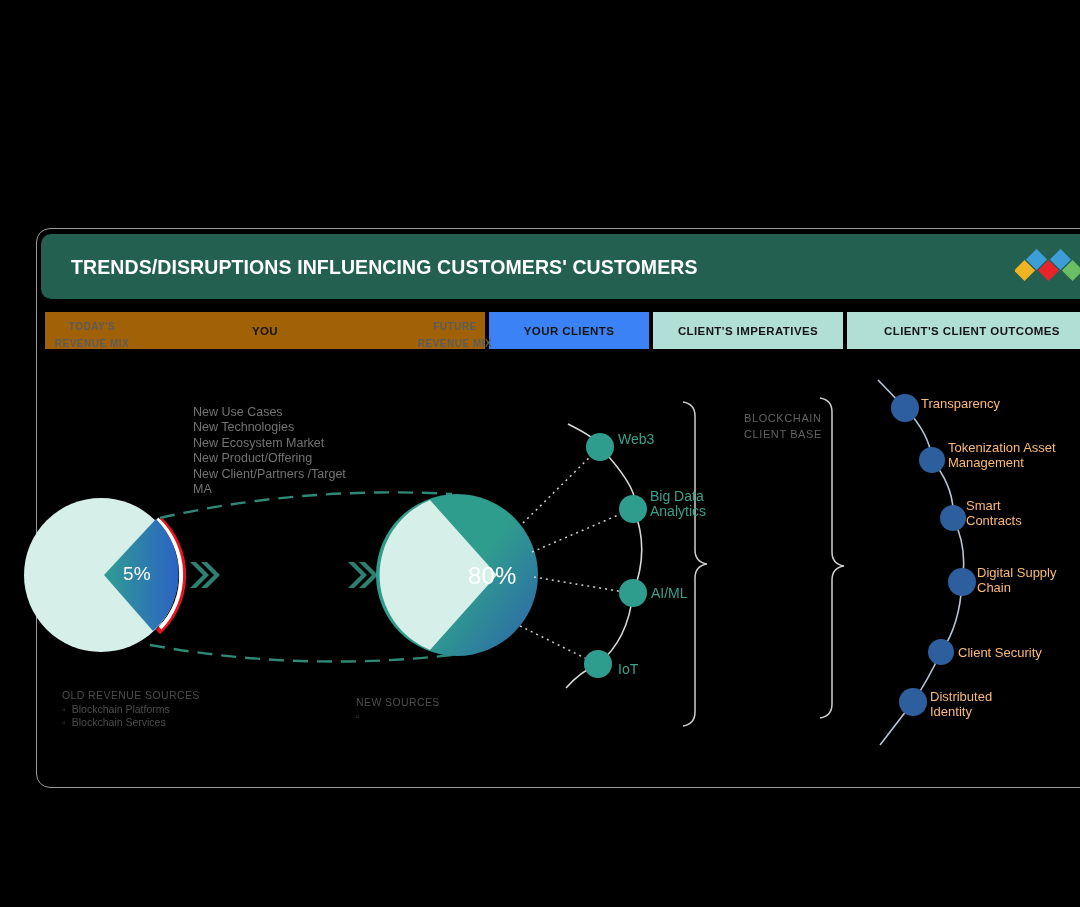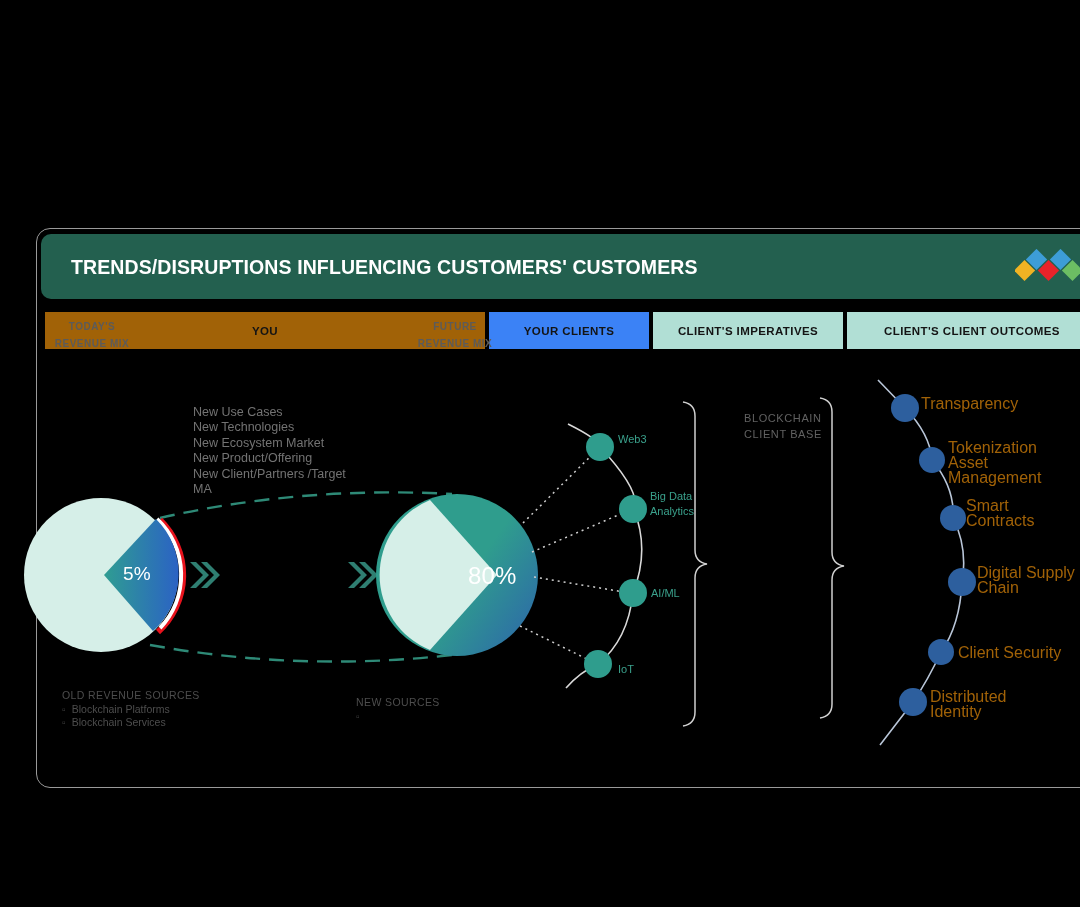--- a/index.html
+++ b/index.html
@@ -133,28 +133,28 @@
     color: #616161;
     font-size: 11px;
     line-height: 15.5px;
     letter-spacing: 0.6px;
     white-space: pre-line;
   }
 
   .node-label {
     position: absolute;
     color: #3aa18c;
-    font-size: 11px;
+    font-size: 14px;
     line-height: 14.6px;
     white-space: pre-line;
   }
   .out-label {
     position: absolute;
-    color: #a16207;
-    font-size: 16px;
+    color: #fdba74;
+    font-size: 13px;
     line-height: 15px;
     white-space: pre-line;
   }
 
   .pct {
     position: absolute;
     color: #ffffff;
     font-size: 19px;
     letter-spacing: 0.2px;
   }

